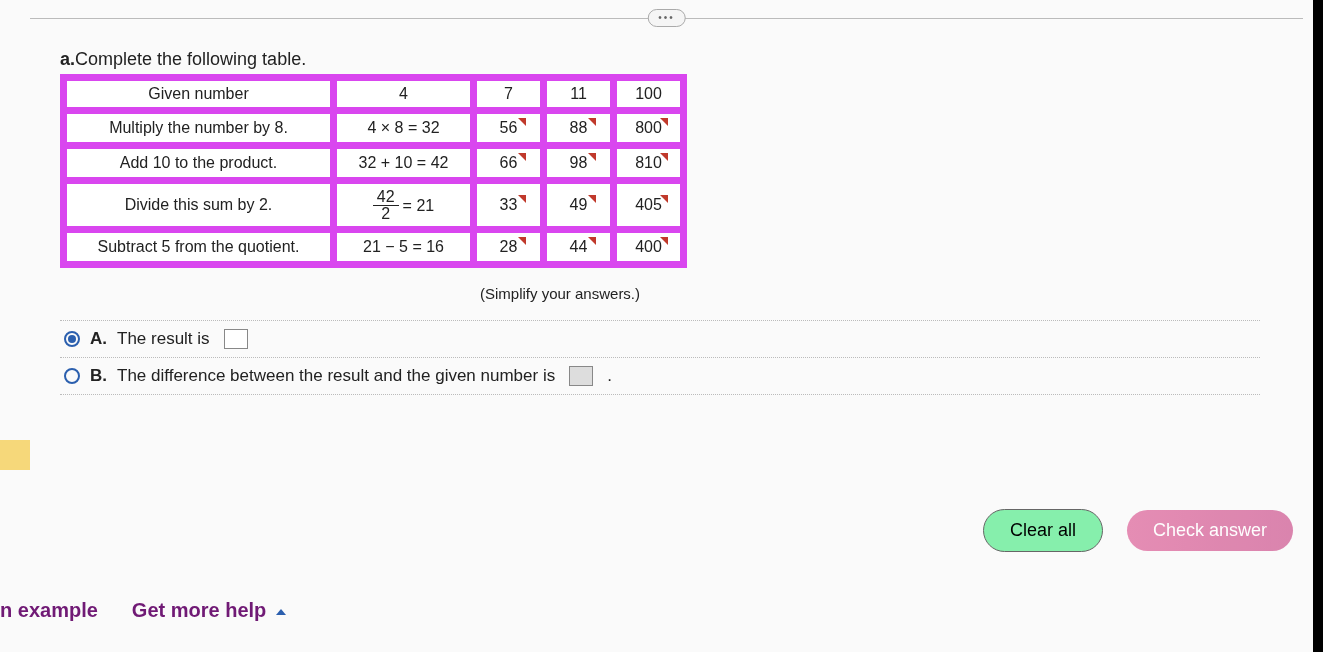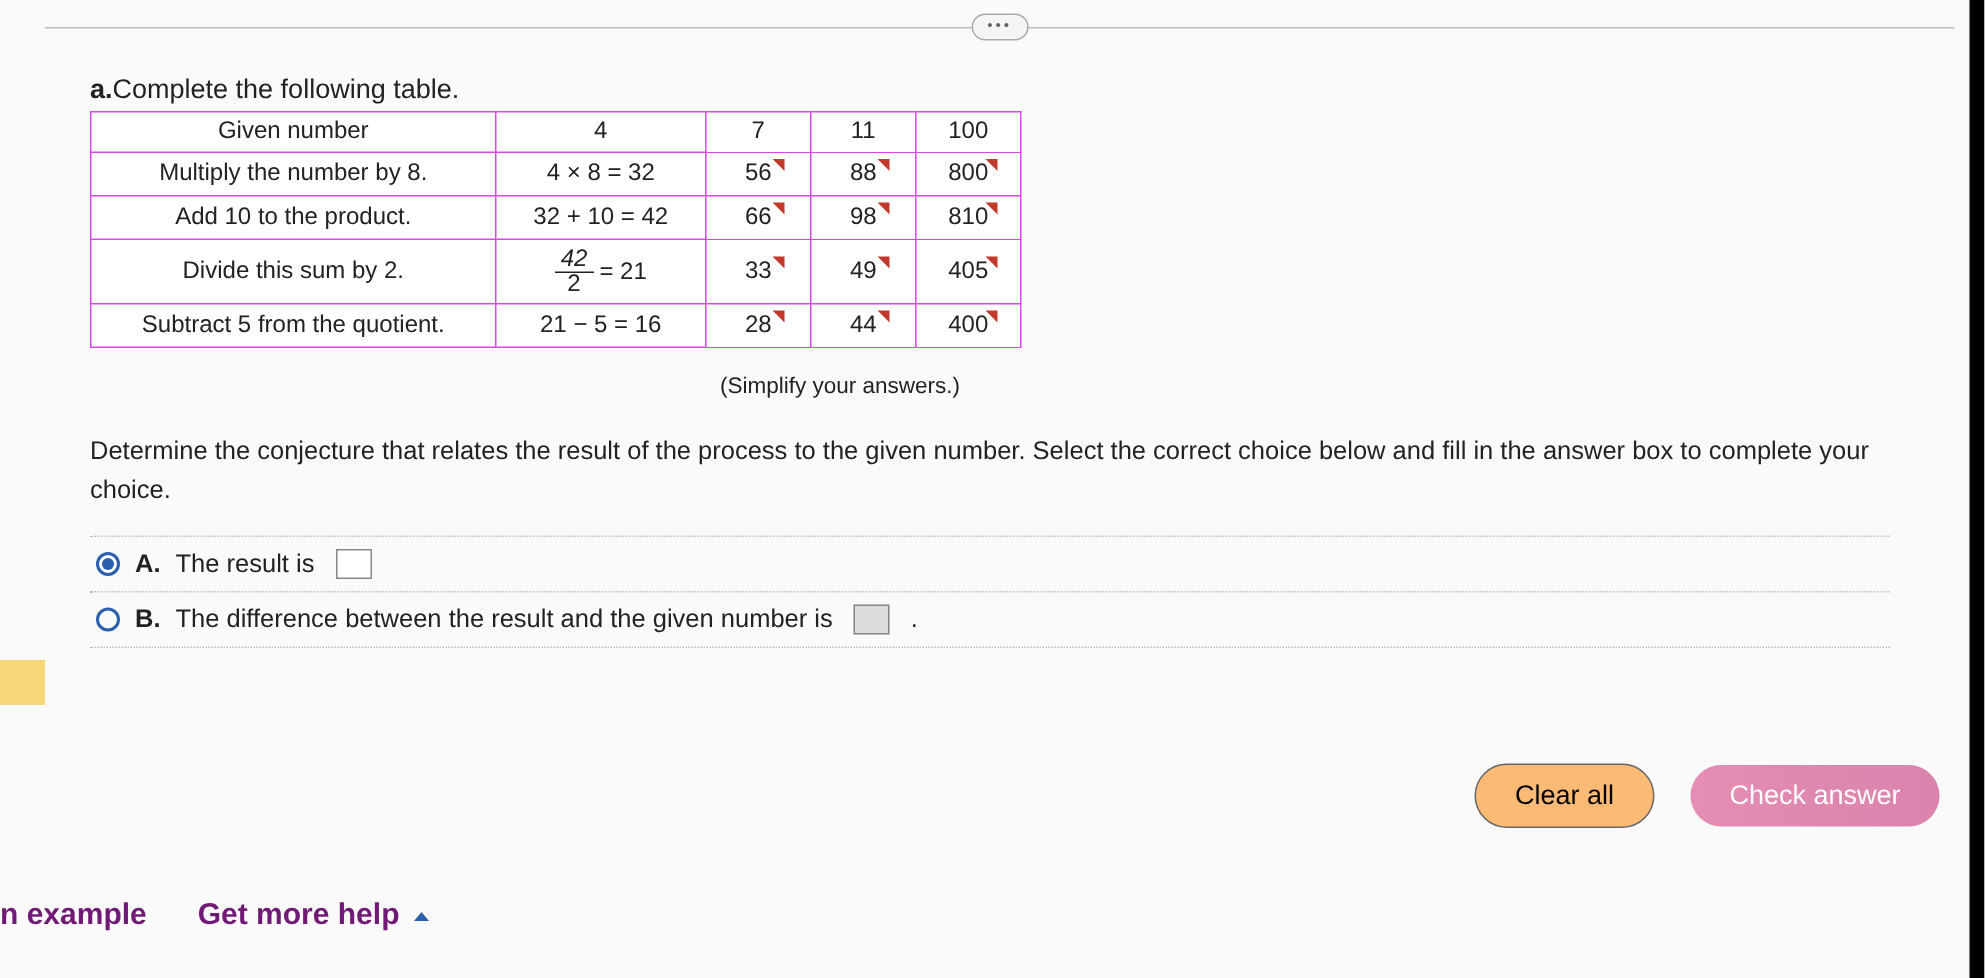--- a/index.html
+++ b/index.html
@@ -39,21 +39,21 @@
       font-size: 18px;
       margin-bottom: 4px;
     }
     .prompt-line b { font-weight: bold; }
 
     table.calc {
       border-collapse: collapse;
       font-size: 16px;
     }
     table.calc td {
-      border: 1px solid #d946ef;
+      border: 7px solid #d946ef;
       padding: 4px 10px;
       text-align: center;
       vertical-align: middle;
       background: #fff;
     }
     table.calc td.rowlabel {
       width: 270px;
     }
     table.calc td.example {
       width: 140px;
@@ -75,21 +75,21 @@
       width: 0; height: 0;
       border-top: 8px solid #c0392b;
       border-left: 8px solid transparent;
     }
     .frac {
       display: inline-block;
       vertical-align: middle;
       text-align: center;
       line-height: 1;
     }
-    .frac .num { display:block; border-bottom: 1px solid #222; padding: 0 4px; font-style: italic;}
+    .frac .num { display:block; border-bottom: 1px solid #222; padding: 0 4px;}
     .frac .den { display:block; padding: 0 4px;}
     .frac-wrap { display:inline-flex; align-items:center; gap:4px;}
 
     .simplify-note {
       font-size: 15px;
       margin-left: 420px;
       margin-top: 17px;
     }
 
     .para {
@@ -145,21 +145,21 @@
       display: flex;
       gap: 24px;
       align-items: center;
     }
     .btn {
       border-radius: 24px;
       padding: 10px 26px;
       font-size: 18px;
       cursor: pointer;
       border: 1.5px solid #666;
-      background: #fdba74;
+      background: #86efac;
     }
     .btn-check {
       border: none;
       color: #fff;
       background: linear-gradient(90deg, #e27aa8 0%, #d46fa0 100%);
       opacity: .85;
     }
 
     .footer-links {
       position: absolute;
@@ -255,21 +255,20 @@
       <td class="example">21 − 5 = 16</td>
       <td class="ans"><span class="filled">28</span></td>
       <td class="ans"><span class="filled">44</span></td>
       <td class="ans"><span class="filled">400</span></td>
     </tr>
   </tbody>
     </table>
 
   <div class="simplify-note">(Simplify your answers.)</div>
 
-  <div class="para">Determine the conjecture that relates the result of the process to the given number. Select the correct choice below and fill in the answer box to complete your choice.</div>
 
   <div class="choices">
     <div class="choice-row">
       <span class="radio selected"></span>
       <b>A.</b>
       <span>The result is</span>
       <span class="answer-box"></span>
     </div>
     <div class="choice-row">
       <span class="radio"></span>

